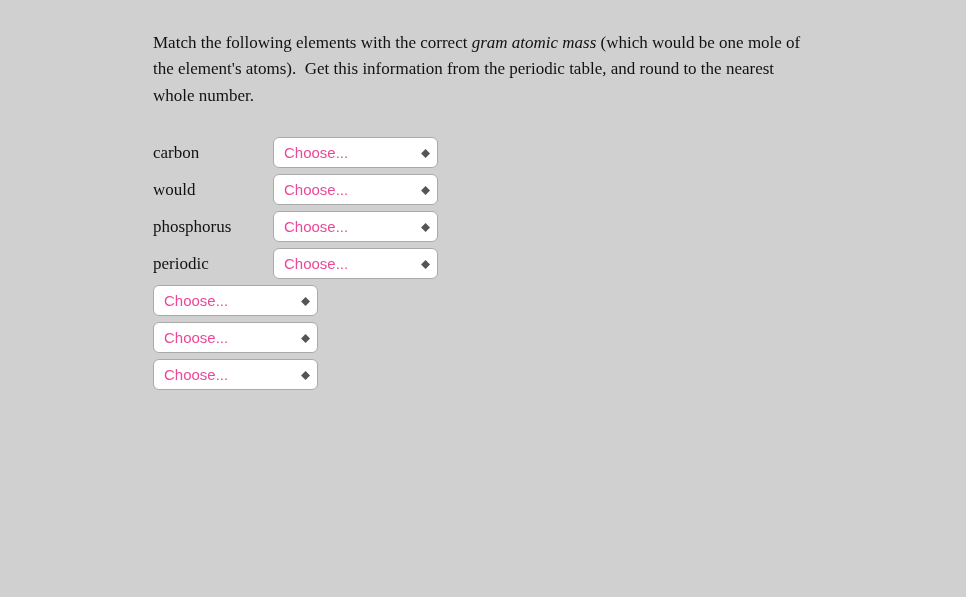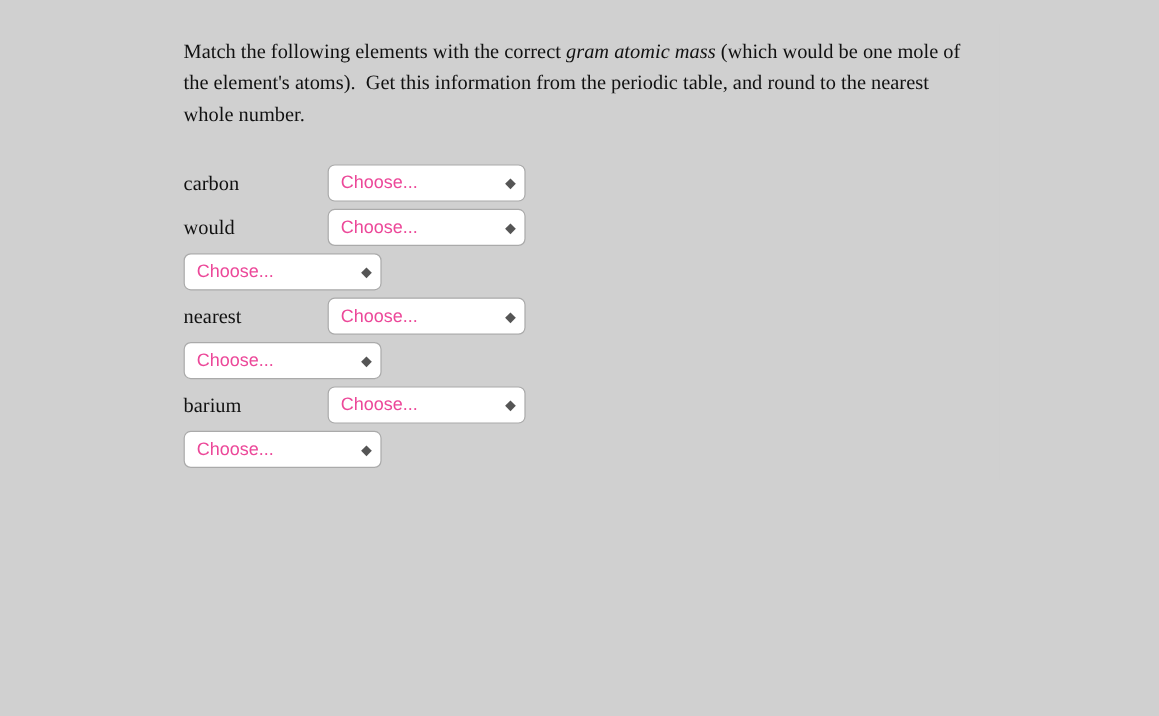--- a/index.html
+++ b/index.html
@@ -104,30 +104,30 @@
 
   <div class="matching-row">
         <span class="element-label">carbon</span>
         <div class="select-wrapper"><select class="choose-select"><option value="">Choose...</option><option value="12">12</option><option value="16">16</option><option value="31">31</option><option value="32">32</option><option value="39">39</option><option value="48">48</option><option value="63">63</option><option value="64">64</option><option value="137">137</option></select></div>
       </div>
       <div class="matching-row">
         <span class="element-label">would</span>
         <div class="select-wrapper"><select class="choose-select"><option value="">Choose...</option><option value="12">12</option><option value="16">16</option><option value="31">31</option><option value="32">32</option><option value="39">39</option><option value="48">48</option><option value="63">63</option><option value="64">64</option><option value="137">137</option></select></div>
       </div>
       <div class="matching-row">
+        <span class="element-label">phosphorus</span>
         <div class="select-wrapper"><select class="choose-select"><option value="">Choose...</option><option value="12">12</option><option value="16">16</option><option value="31">31</option><option value="32">32</option><option value="39">39</option><option value="48">48</option><option value="63">63</option><option value="64">64</option><option value="137">137</option></select></div>
       </div>
       <div class="matching-row">
-        <span class="element-label">nearest</span>
+        <span class="element-label">periodic</span>
         <div class="select-wrapper"><select class="choose-select"><option value="">Choose...</option><option value="12">12</option><option value="16">16</option><option value="31">31</option><option value="32">32</option><option value="39">39</option><option value="48">48</option><option value="63">63</option><option value="64">64</option><option value="137">137</option></select></div>
       </div>
       <div class="matching-row">
         <div class="select-wrapper"><select class="choose-select"><option value="">Choose...</option><option value="12">12</option><option value="16">16</option><option value="31">31</option><option value="32">32</option><option value="39">39</option><option value="48">48</option><option value="63">63</option><option value="64">64</option><option value="137">137</option></select></div>
       </div>
       <div class="matching-row">
-        <span class="element-label">barium</span>
         <div class="select-wrapper"><select class="choose-select"><option value="">Choose...</option><option value="12">12</option><option value="16">16</option><option value="31">31</option><option value="32">32</option><option value="39">39</option><option value="48">48</option><option value="63">63</option><option value="64">64</option><option value="137">137</option></select></div>
       </div>
       <div class="matching-row">
         <div class="select-wrapper"><select class="choose-select"><option value="">Choose...</option><option value="12">12</option><option value="16">16</option><option value="31">31</option><option value="32">32</option><option value="39">39</option><option value="48">48</option><option value="63">63</option><option value="64">64</option><option value="137">137</option></select></div>
       </div>
     </div>
 </div>
 
 </body></html>

